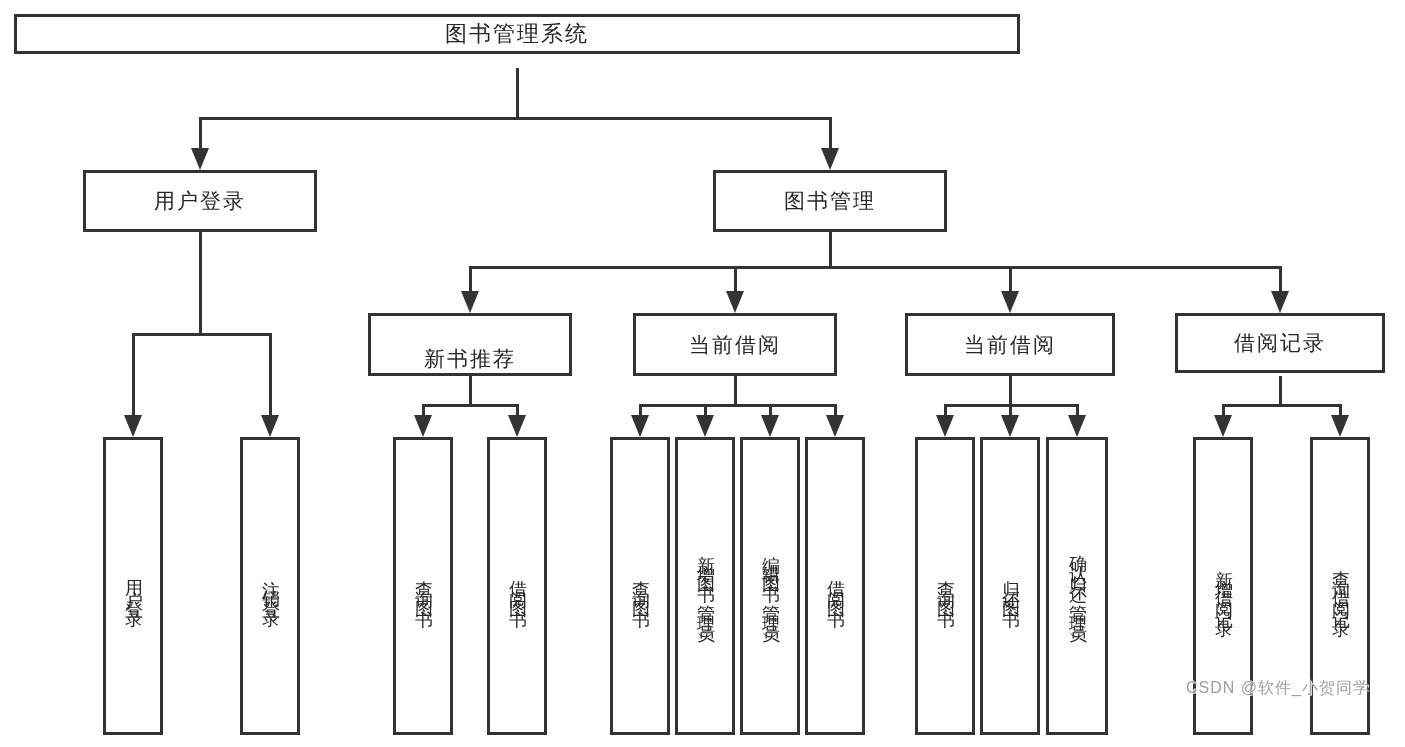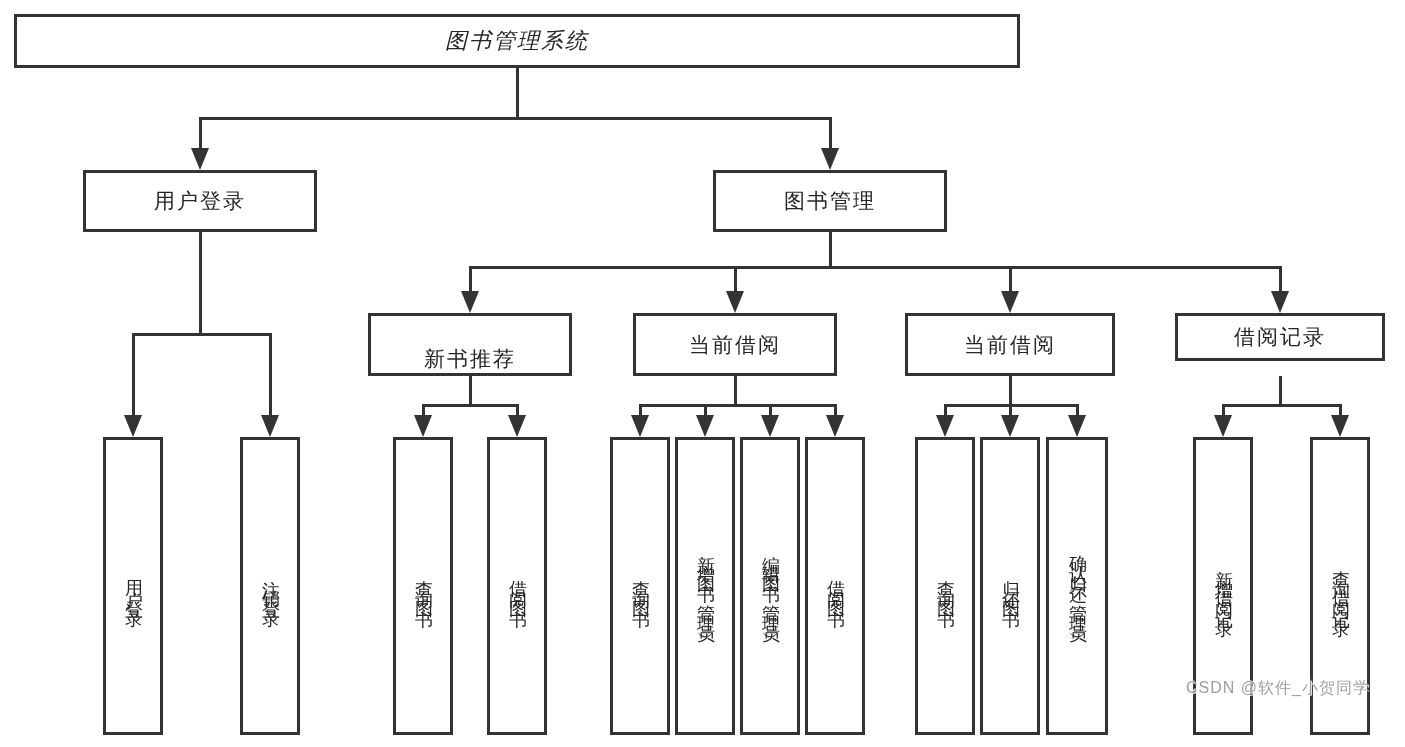--- a/index.html
+++ b/index.html
@@ -57,41 +57,41 @@
     letter-spacing: 1px;
     color: var(--watermark);
     text-shadow: 1px 1px 0 rgba(255,255,255,.85), -1px -1px 0 rgba(255,255,255,.85);
     z-index: 5;
     white-space: nowrap;
   }
 </style>
 </head>
 <body>
 
-<div class="box h-label root-label" style="left:14px; top:14px; width:1006px; height:54px;font-style:italic;">
+<div class="box h-label root-label" style="left:14px; top:14px; width:1006px; height:40px;">
   <span>图书管理系统</span>
 </div>
 
 <div class="box h-label" style="left:83px; top:170px; width:234px; height:62px;">
   <span>用户登录</span>
 </div>
 <div class="box h-label" style="left:713px; top:170px; width:234px; height:62px;align-items:center;">
   <span>图书管理</span>
 </div>
 
 <div class="box h-label" style="left:368px; top:313px; width:204px; height:63px;align-items:flex-end;">
   <span>新书推荐</span>
 </div>
 <div class="box h-label" style="left:633px; top:313px; width:204px; height:63px;">
   <span>当前借阅</span>
 </div>
 <div class="box h-label" style="left:905px; top:313px; width:210px; height:63px;">
   <span>当前借阅</span>
 </div>
-<div class="box h-label" style="left:1175px; top:313px; width:210px; height:48px;text-align:center;">
+<div class="box h-label" style="left:1175px; top:313px; width:210px; height:60px;text-align:center;">
   <span>借阅记录</span>
 </div>
 
 <div class="box v-box" style="left:103px; top:437px; width:60px; height:298px;">
   <span>用户登录</span>
 </div>
 <div class="box v-box" style="left:240px; top:437px; width:60px; height:298px;">
   <span>注销登录</span>
 </div>
 

